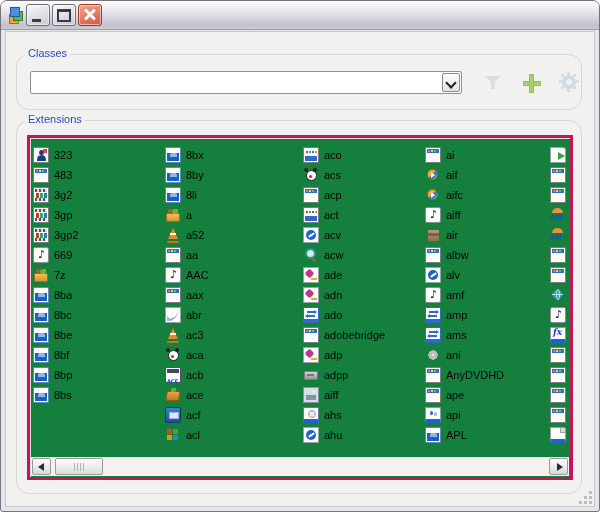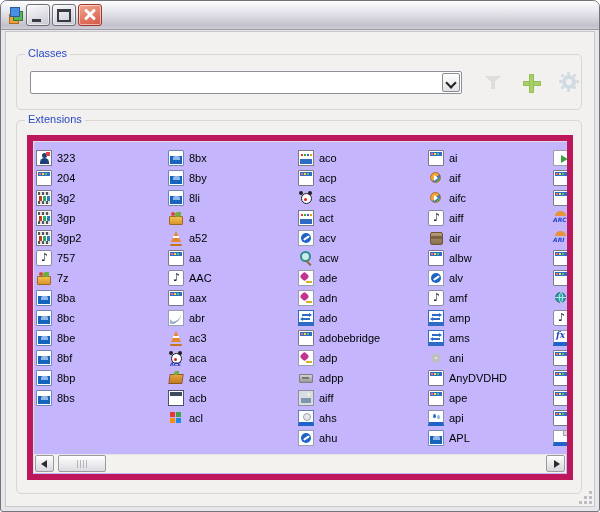--- a/index.html
+++ b/index.html
@@ -29,21 +29,21 @@
   
   .app-icon{position:relative;width:18px;height:17px;display:inline-block}
   .app-icon u,.app-icon b,.app-icon i{position:absolute;display:block}
   .app-icon u{top:7px;left:1px;width:8px;height:8px;background:#f0a13a;border:1px solid #b06a1e}
   .app-icon b{top:4px;left:5px;width:8px;height:8px;background:#58b558;border:1px solid #2e7d32}
   .app-icon i{top:0;left:2px;width:8px;height:8px;background:#4a90e2;border:1px solid #2a5a9a}
 
   .client{position:absolute;left:4px;right:4px;top:30px;bottom:4px;background:#f2f1ef;border:1px solid #c8c7cc}
 
   
-  .groupbox{position:absolute;border:1px solid #d7d6d1;border-radius:5px}
+  .groupbox{position:absolute;border:1px solid #d7d6d1;border-radius:13px}
   .groupbox-label{position:absolute;top:-8px;left:8px;padding:0 3px;background:#f2f1ef;
                   color:#2b48c9;font-size:11px}
   .gb-classes{left:10px;right:12px;top:22px;height:54px}
   .gb-extensions{left:10px;right:12px;top:88px;bottom:12px}
 
   
   .combo{position:absolute;left:13px;top:16px;width:432px;height:23px;background:#fff;
          border:1px solid #8e8e96;border-radius:2px;box-sizing:border-box}
   .combo input{position:absolute;left:3px;top:2px;right:22px;bottom:2px;border:0;outline:none;
                font:11px "Liberation Sans",sans-serif;background:transparent;padding:0}
@@ -57,24 +57,24 @@
   .tb-filter i{top:6px;left:5px;width:0;height:0;border-left:8px solid transparent;border-right:8px solid transparent;
                border-top:7px solid #dcdcdc}
   .tb-filter b{top:12px;left:11px;width:4px;height:7px;background:#dcdcdc}
   .tb-add i{top:11px;left:4px;width:18px;height:5px;background:#a7d06a;border-radius:1px;box-shadow:inset 0 0 0 1px #95be56}
   .tb-add b{top:4px;left:10px;width:5px;height:19px;background:#a7d06a;border-radius:1px;box-shadow:inset 0 0 0 1px #95be56}
   .tb-gear i{top:5px;left:5px;width:14px;height:14px;border:4px solid #d0dae2;border-radius:50%;box-sizing:border-box}
   .tb-gear b{top:2px;left:10px;width:3px;height:3px;background:#d0dae2;border-radius:1px;
              box-shadow:0 17px 0 #d0dae2,-8px 8px 0 #d0dae2,9px 8px 0 #d0dae2,-6px 2px 0 #d0dae2,6px 2px 0 #d0dae2,-6px 14px 0 #d0dae2,6px 14px 0 #d0dae2}
 
   
-  .listview{position:absolute;left:10px;top:14px;right:8px;bottom:13px;background:#c4b5fd;
-            border:6px solid #be185d;box-shadow:inset 1px 1px 0 #dedee2;overflow:hidden}
+  .listview{position:absolute;left:10px;top:14px;right:8px;bottom:13px;background:#15803d;
+            border:3px solid #be185d;box-shadow:inset 1px 1px 0 #dedee2;overflow:hidden}
   .ext-col{position:absolute;top:7px;width:132px}
-  .col-0{left:3px}.col-1{left:135px}.col-2{left:265px}.col-3{left:395px}.col-4{left:520px}
+  .col-0{left:3px}.col-1{left:135px}.col-2{left:273px}.col-3{left:395px}.col-4{left:520px}
   .ext-item{height:20px;display:flex;align-items:center;gap:5px}
   .ext-label{font-size:11px;color:#000;white-space:nowrap}
 
   
   .hscroll{position:absolute;left:1px;right:1px;bottom:1px;height:18px;background:#f3f2ef;border-top:1px solid #e6e5e1}
   .sb-btn{position:absolute;top:0;width:19px;height:17px;background:linear-gradient(#fefefe,#d8d8dc);
           border:1px solid #9a9aa2;border-radius:2px;box-sizing:border-box}
   .sb-left{left:1px}.sb-right{right:1px}
   .sb-left::after{content:'';position:absolute;left:5px;top:4px;width:0;height:0;
                   border-right:6px solid #2b2b33;border-top:4px solid transparent;border-bottom:4px solid transparent}
@@ -271,21 +271,21 @@
                 <u></u>
               </span>
               <span class="ext-label">323</span>
             </div>
             <div class="ext-item">
               <span class="ic i-app-window">
                 <i></i>
                 <b></b>
                 <u></u>
               </span>
-              <span class="ext-label">204</span>
+              <span class="ext-label">483</span>
             </div>
             <div class="ext-item">
               <span class="ic i-media-clip">
                 <i></i>
                 <b></b>
                 <u></u>
               </span>
               <span class="ext-label">3g2</span>
             </div>
             <div class="ext-item">
@@ -303,21 +303,21 @@
                 <u></u>
               </span>
               <span class="ext-label">3gp2</span>
             </div>
             <div class="ext-item">
               <span class="ic i-music-note">
                 <i></i>
                 <b></b>
                 <u></u>
               </span>
-              <span class="ext-label">757</span>
+              <span class="ext-label">669</span>
             </div>
             <div class="ext-item">
               <span class="ic i-archive-7z">
                 <i></i>
                 <b></b>
                 <u></u>
               </span>
               <span class="ext-label">7z</span>
             </div>
             <div class="ext-item">
@@ -452,68 +452,76 @@
             </div>
             <div class="ext-item">
               <span class="ic i-clown-face">
                 <i></i>
                 <b></b>
                 <u></u>
               </span>
               <span class="ext-label">aca</span>
             </div>
             <div class="ext-item">
+              <span class="ic i-window-frame">
+                <i></i>
+                <b></b>
+                <u></u>
+              </span>
+              <span class="ext-label">acb</span>
+            </div>
+            <div class="ext-item">
               <span class="ic i-ace-archive">
                 <i></i>
                 <b></b>
                 <u></u>
               </span>
               <span class="ext-label">ace</span>
             </div>
             <div class="ext-item">
-              <span class="ic i-window-frame">
-                <i></i>
-                <b></b>
-                <u></u>
-              </span>
-              <span class="ext-label">acb</span>
+              <span class="ic i-blue-app">
+                <i></i>
+                <b></b>
+                <u></u>
+              </span>
+              <span class="ext-label">acf</span>
             </div>
             <div class="ext-item">
               <span class="ic i-office-grid">
                 <i></i>
                 <b></b>
                 <u></u>
               </span>
               <span class="ext-label">acl</span>
             </div>
           </div>
         <div class="ext-col col-2">
             <div class="ext-item">
               <span class="ic i-color-swatch">
                 <i></i>
                 <b></b>
                 <u></u>
               </span>
               <span class="ext-label">aco</span>
             </div>
             <div class="ext-item">
+              <span class="ic i-clown-face">
+                <i></i>
+                <b></b>
+                <u></u>
+              </span>
+              <span class="ext-label">acs</span>
+            </div>
+            <div class="ext-item">
               <span class="ic i-app-window">
                 <i></i>
                 <b></b>
                 <u></u>
               </span>
               <span class="ext-label">acp</span>
-            </div>
-            <div class="ext-item">
-              <span class="ic i-clown-face">
-                <i></i>
-                <b></b>
-                <u></u>
-              </span>
-              <span class="ext-label">acs</span>
             </div>
             <div class="ext-item">
               <span class="ic i-color-swatch">
                 <i></i>
                 <b></b>
                 <u></u>
               </span>
               <span class="ext-label">act</span>
             </div>
             <div class="ext-item">

